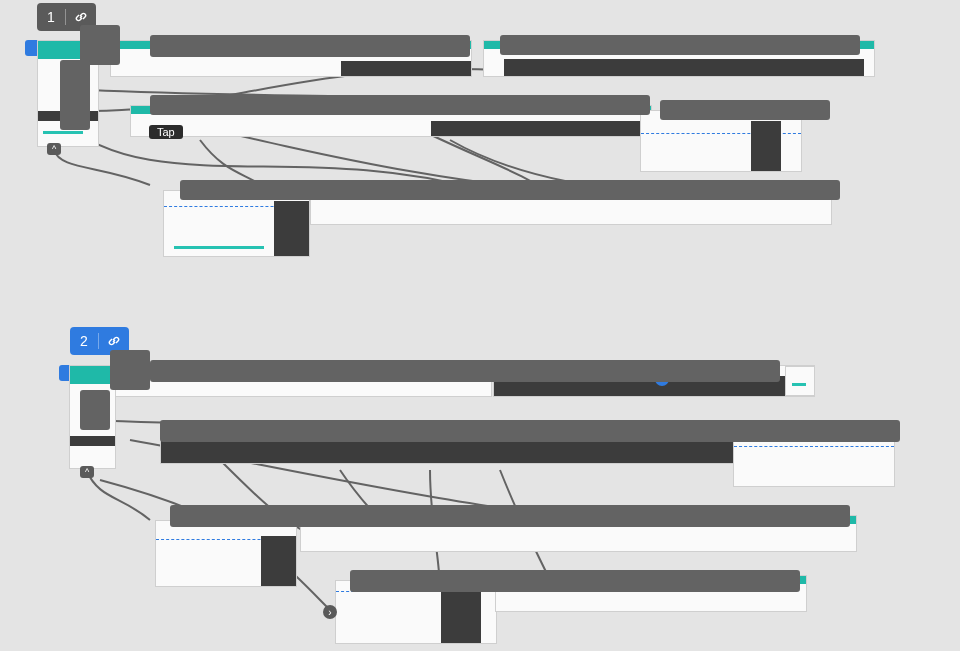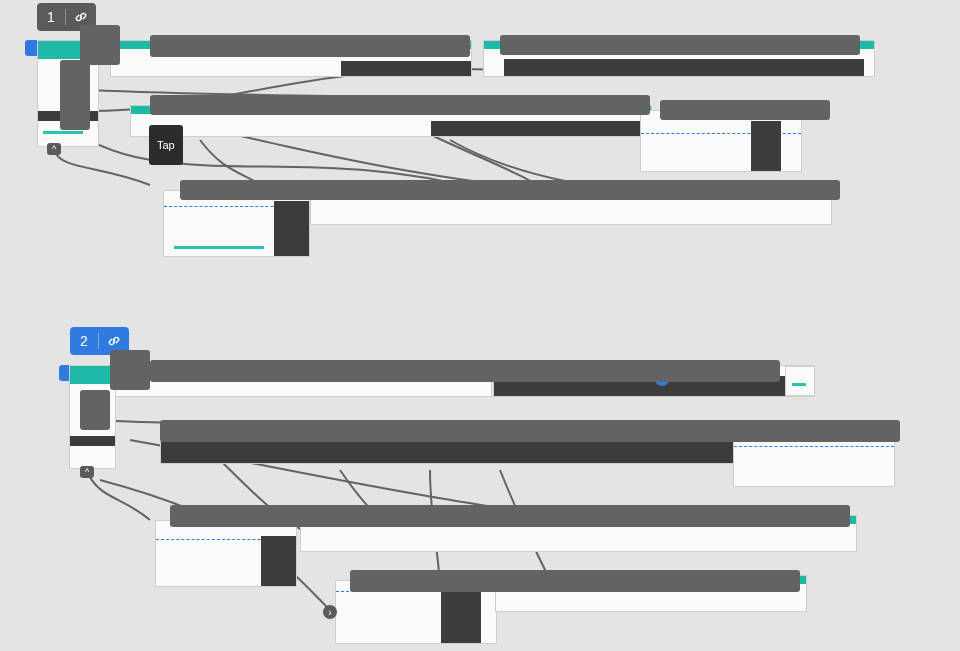--- a/index.html
+++ b/index.html
@@ -10,21 +10,21 @@
   .flow-start{position:absolute;width:12px;height:16px;border-radius:3px 0 0 3px;}
   .artboard{position:absolute;background:#fafafa;border:1px solid #cfcfcf;overflow:hidden;}
   .artboard .hdr{height:8px;background:#1fb9a8;}
   .artboard .dash{position:absolute;left:0;right:0;border-top:1px dashed #2f7be0;}
   .artboard .dark{position:absolute;background:#3c3c3c;}
   .artboard .teal{position:absolute;height:3px;background:#26c2b2;}
   .blob{position:absolute;background:#636363;border-radius:50%;}
   .rect{position:absolute;background:#636363;border-radius:3px;}
   .chev{position:absolute;width:14px;height:14px;background:#5a5a5a;border-radius:50%;color:#fff;font-size:10px;display:flex;align-items:center;justify-content:center;}
   .collapse{position:absolute;width:14px;height:12px;background:#5a5a5a;border-radius:3px;color:#fff;font-size:9px;display:flex;align-items:center;justify-content:center;}
-  .tooltip{position:absolute;background:#2b2b2b;color:#fff;font-size:11px;padding:14px 8px;border-radius:3px;}
+  .tooltip{position:absolute;background:#2b2b2b;color:#fff;font-size:11px;padding:1px 8px;border-radius:3px;}
   svg.wires{position:absolute;left:0;top:0;}
 </style>
 </head>
 <body>
 
 <svg class="wires" width="960" height="651">
   <g stroke="#636363" stroke-width="2" fill="none">
     <path d="M60 110 C200 120,300 60,500 70"></path>
     <path d="M60 120 C150 200,300 140,480 190"></path>
     <path d="M90 90 C300 100,500 90,700 120"></path>

